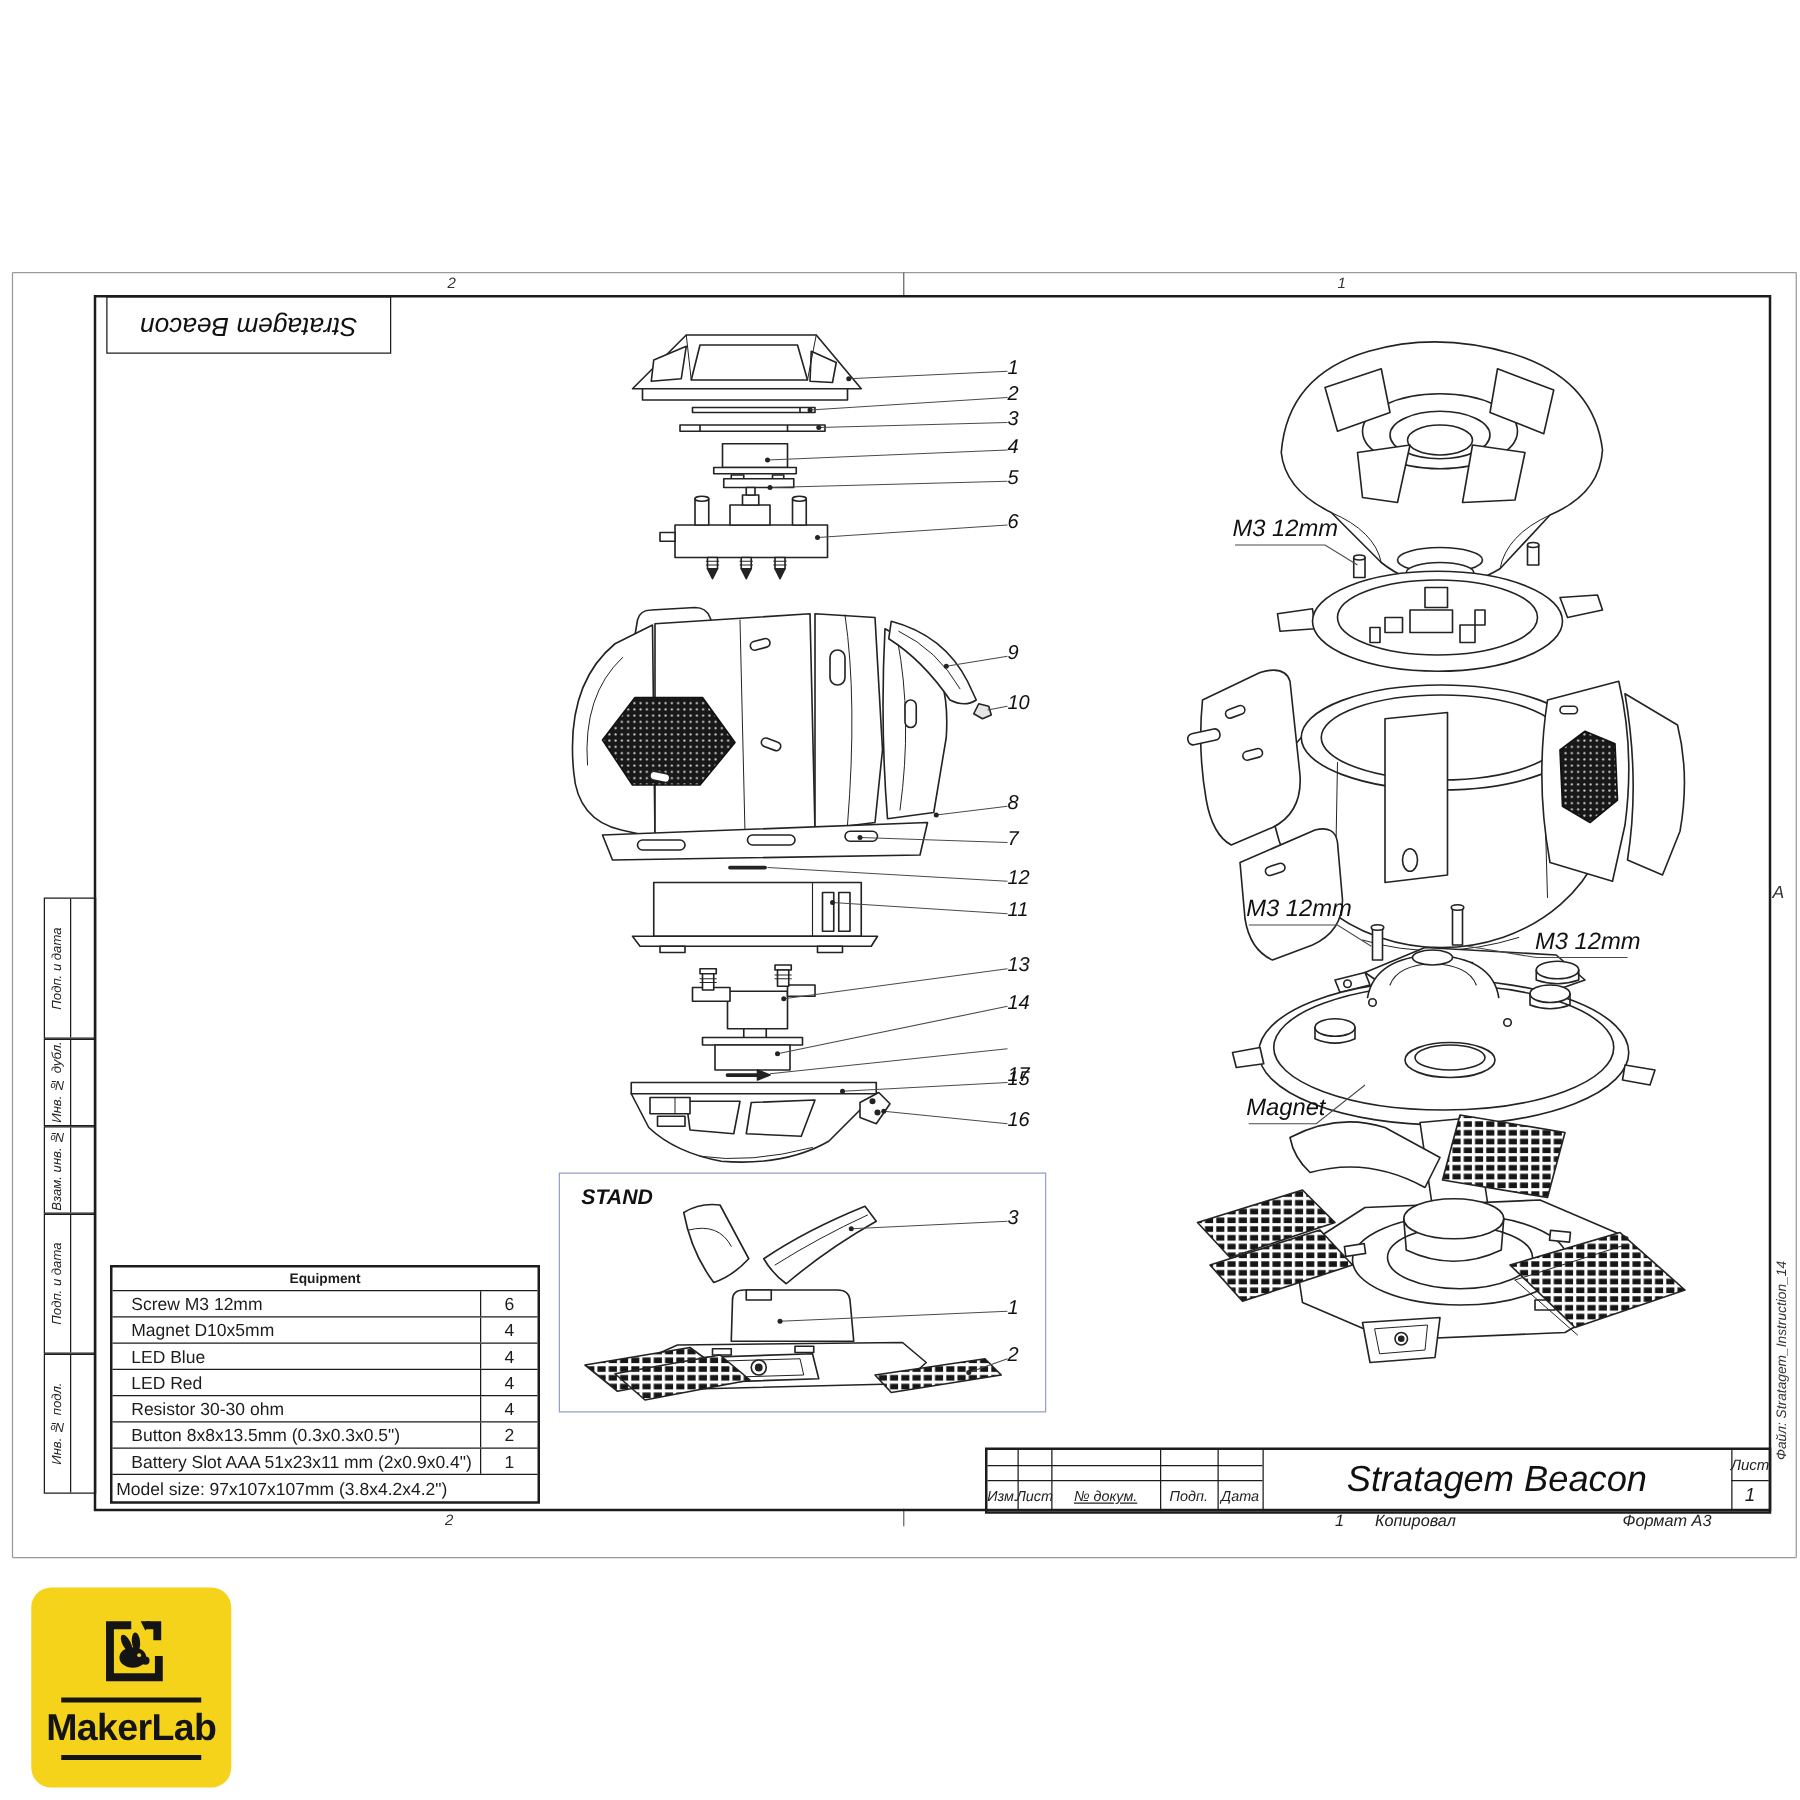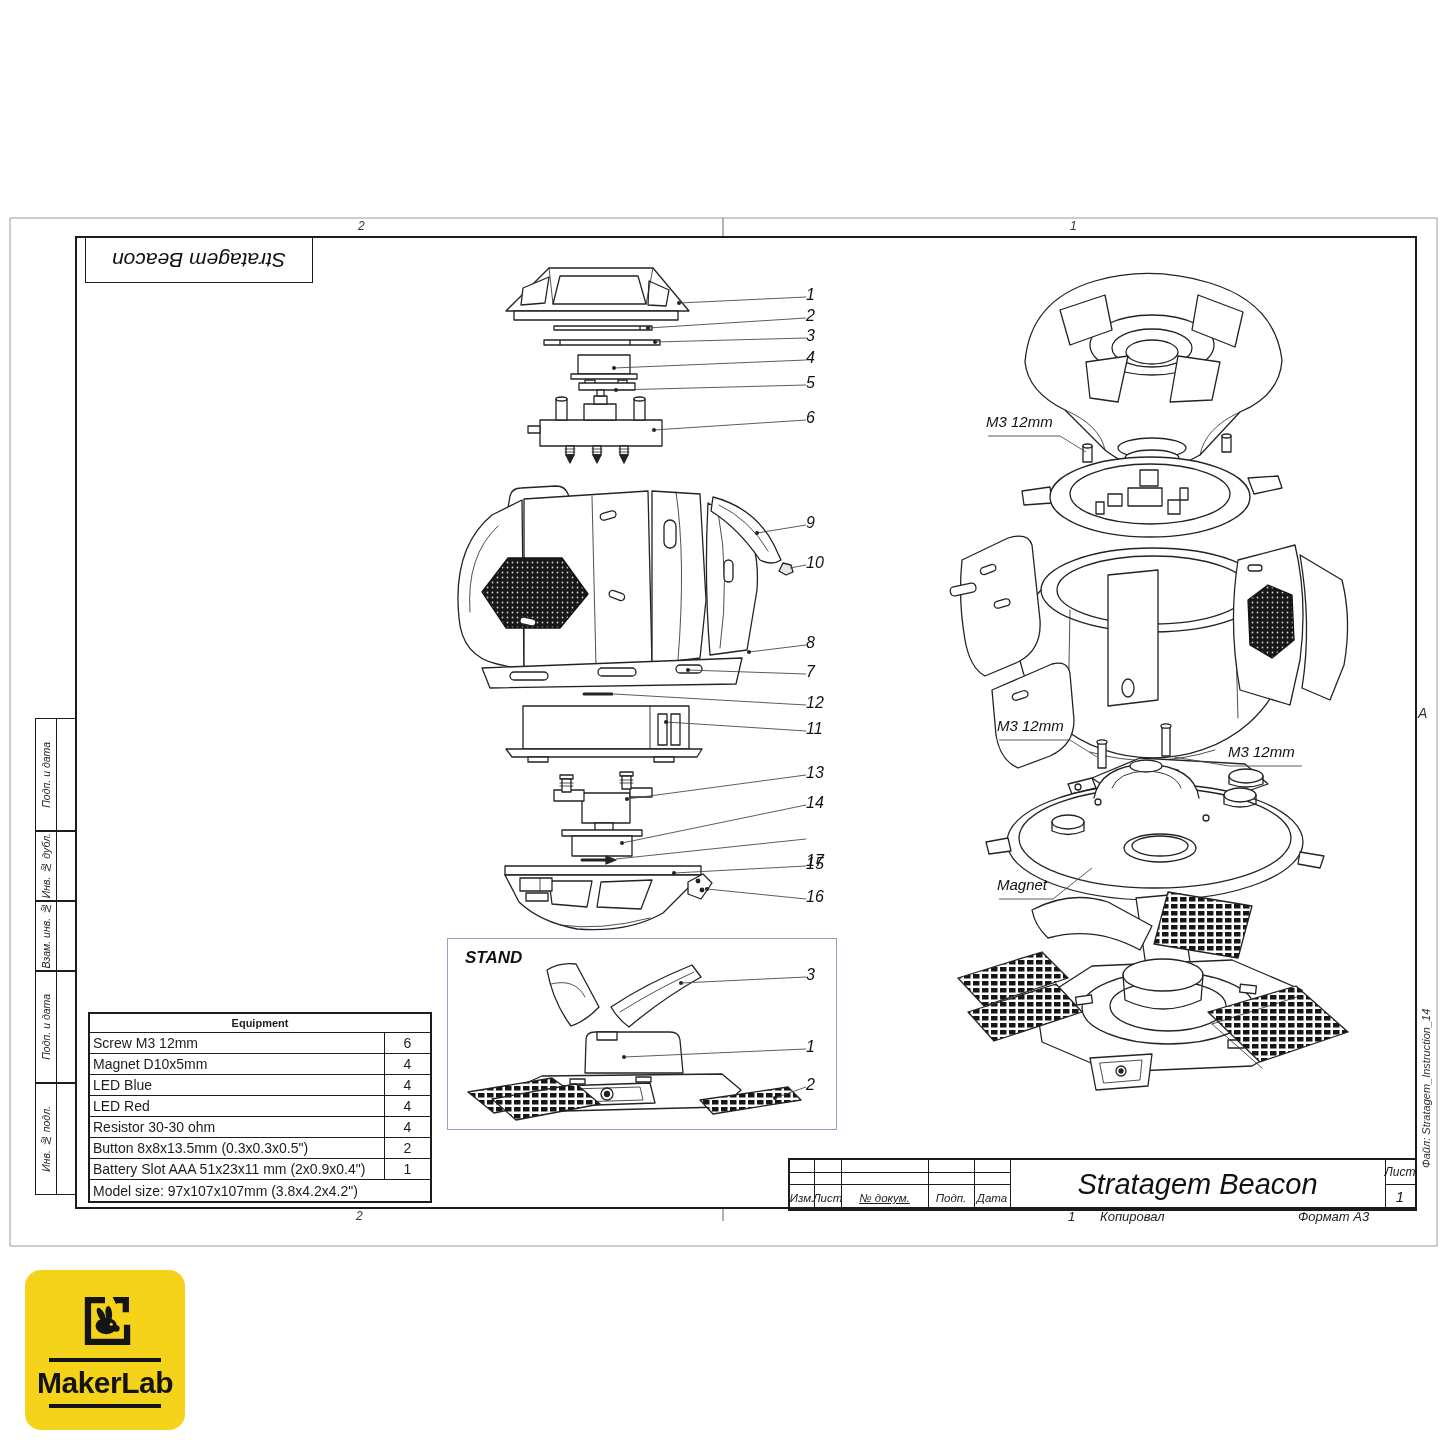--- a/index.html
+++ b/index.html
@@ -19,30 +19,30 @@
   .lcell{position:absolute;left:35px;width:42px;border:1.4px solid #1c1c1c;box-sizing:border-box;}
   .lcell .sub{position:absolute;left:0;top:0;width:20px;height:100%;border-right:1px solid #1c1c1c;
               display:flex;align-items:center;justify-content:center;}
   .lcell .sub span{writing-mode:vertical-rl;transform:rotate(180deg);
                    font-style:italic;font-size:10.5px;white-space:nowrap;color:#222;}
   
   .eq{left:88px;top:1012px;width:340px;border:2px solid #1c1c1c;background:#fff;font-size:14px;}
   .eq-header{height:18px;border-bottom:1.4px solid #1c1c1c;display:flex;align-items:center;
              justify-content:center;font-weight:bold;font-size:11px;}
   .eq-row{height:20px;display:flex;border-bottom:1px solid #1c1c1c;}
-  .eq-name{flex:1;display:flex;align-items:center;padding-left:3px;white-space:nowrap;overflow:hidden;}
+  .eq-name{flex:1;display:flex;align-items:center;padding-left:15px;white-space:nowrap;overflow:hidden;}
   .eq-qty{width:45px;border-left:1px solid #1c1c1c;display:flex;align-items:center;justify-content:center;}
   .eq-footer{height:21px;display:flex;align-items:center;padding-left:3px;}
   
   .co{position:absolute;font-style:italic;font-size:16px;color:#111;}
   
   .stand-box{left:447px;top:938px;width:388px;height:190px;border:1px solid #97a0c6;}
   .stand-label{left:465px;top:948px;font-weight:bold;font-style:italic;font-size:17px;color:#111;}
   
-  .anno{position:absolute;font-style:italic;font-size:15px;color:#111;white-space:nowrap;}
+  .anno{position:absolute;font-style:italic;font-size:19px;color:#111;white-space:nowrap;}
   
   .tb{left:788px;top:1158px;width:625px;height:49px;border:2px solid #1c1c1c;box-sizing:content-box;}
   .tb .v{position:absolute;top:0;width:1px;height:100%;background:#1c1c1c;}
   .tb .h{position:absolute;left:0;height:1px;background:#1c1c1c;}
   .tb .col-label{position:absolute;top:28px;height:20px;display:flex;align-items:center;
                  justify-content:center;font-style:italic;font-size:11.5px;color:#222;}
   .tb-title{position:absolute;left:220px;top:0;width:375px;height:49px;display:flex;align-items:center;
             justify-content:center;font-style:italic;font-size:29px;color:#111;}
   .tb-sheet-label{position:absolute;left:595px;top:0;width:30px;height:24px;display:flex;align-items:center;
                   justify-content:center;font-style:italic;font-size:12px;}

